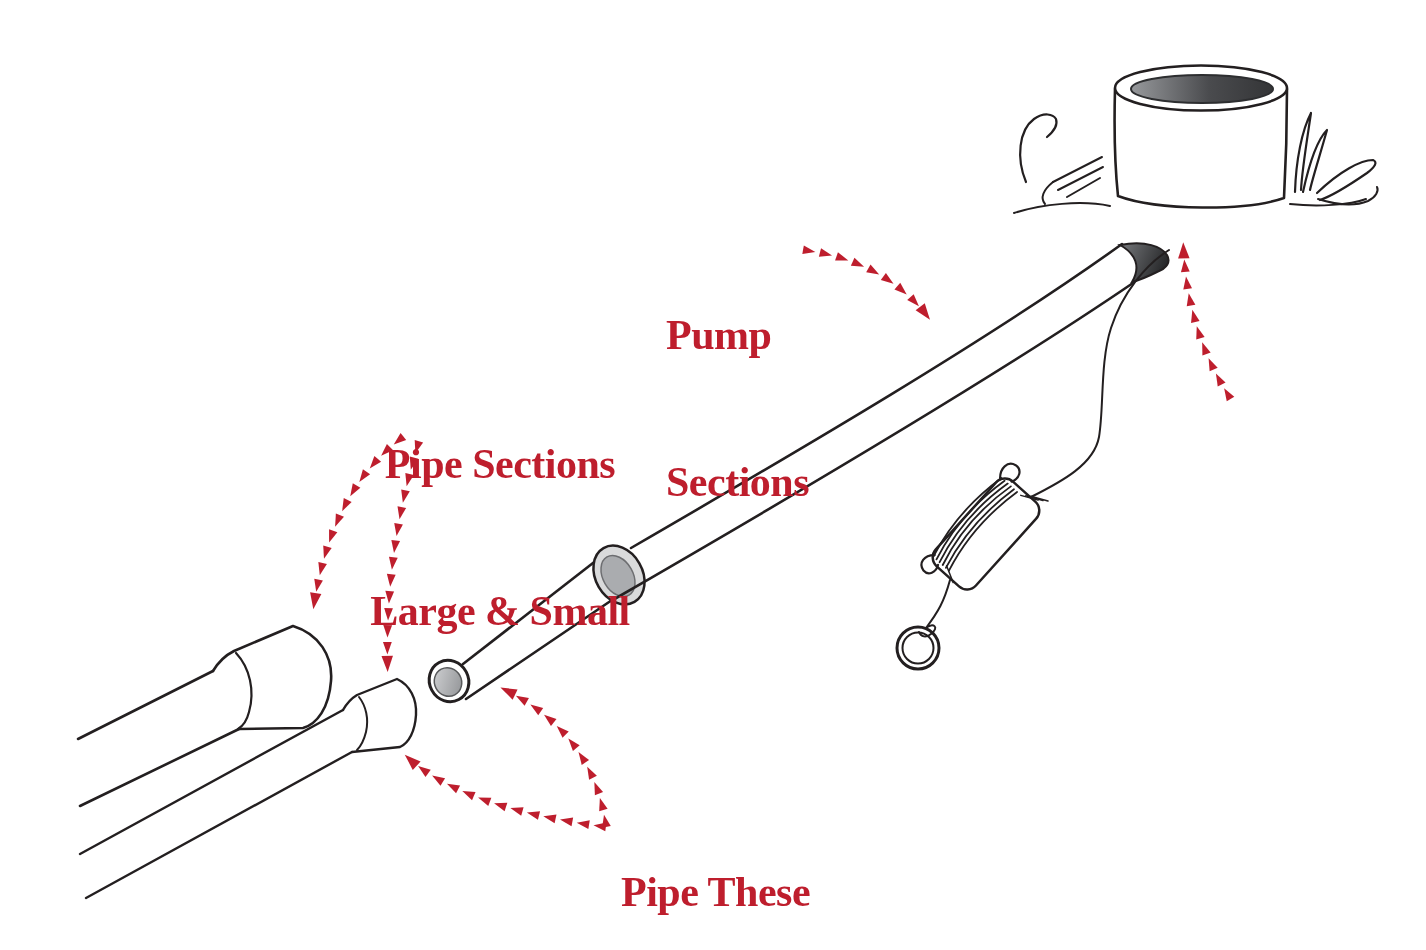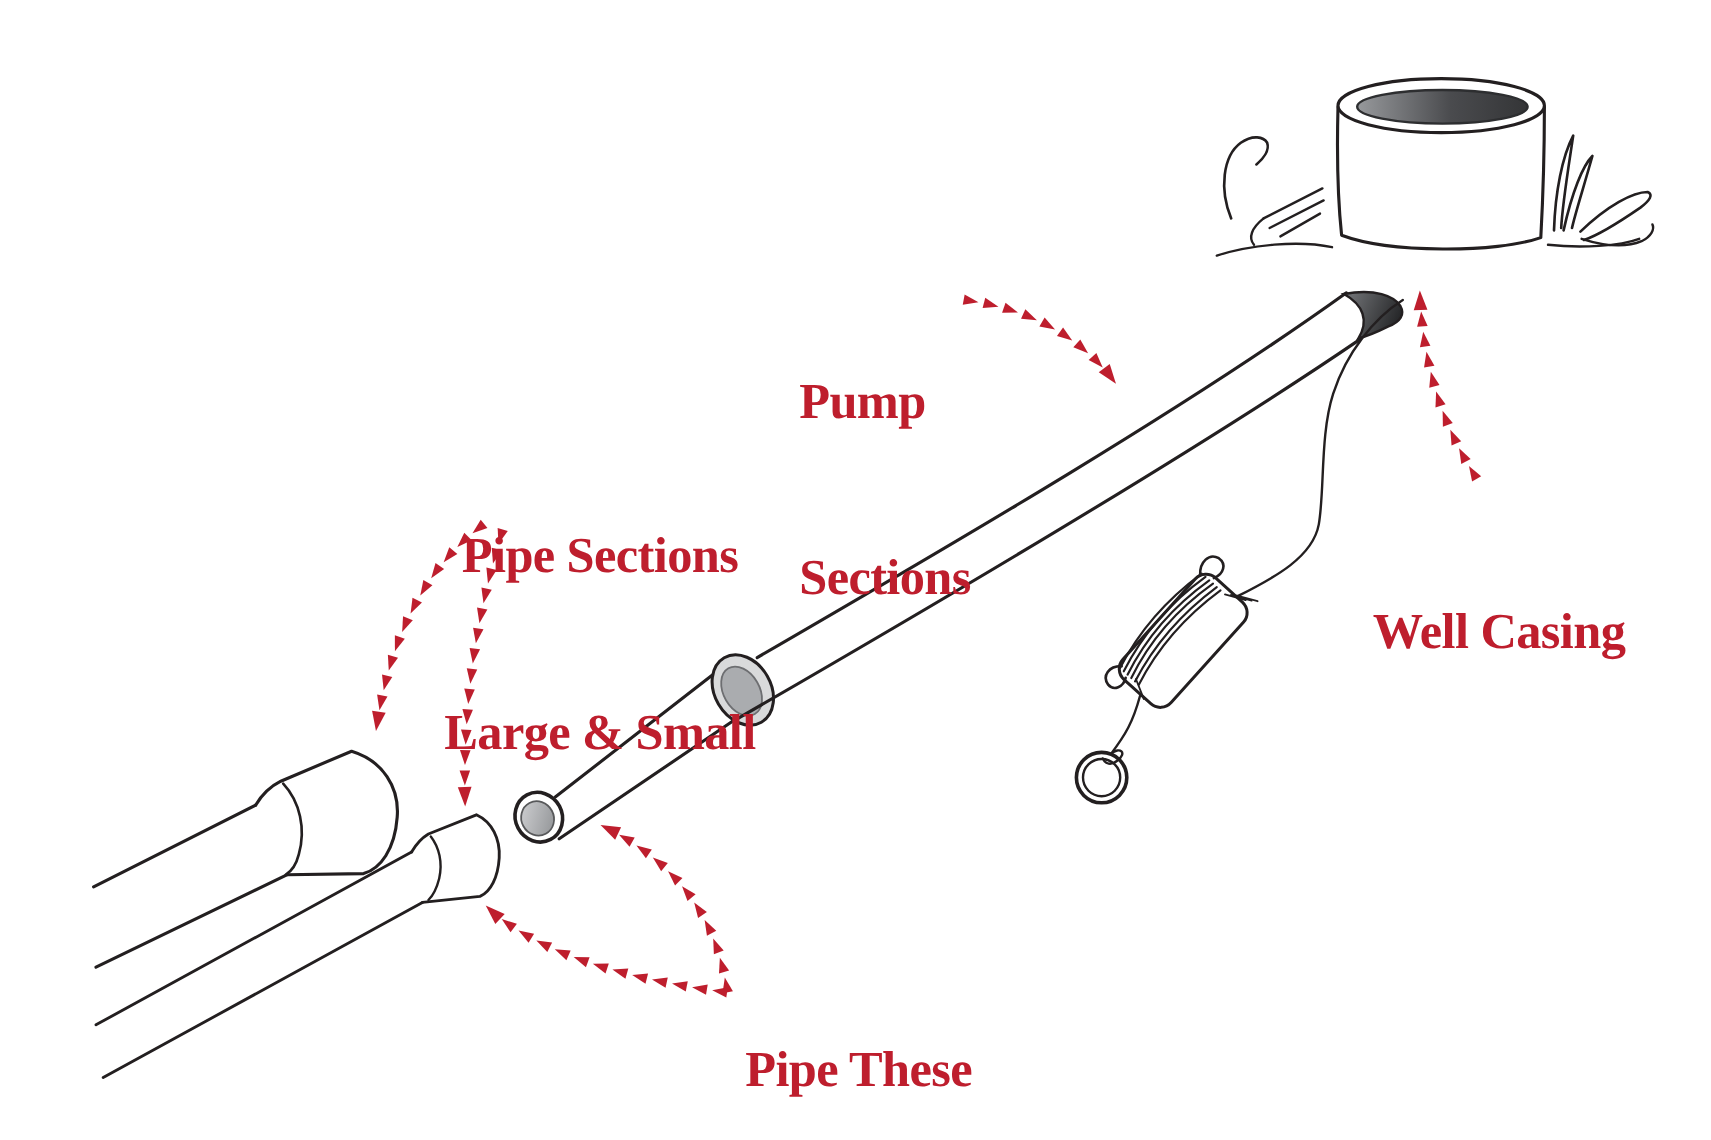--- a/index.html
+++ b/index.html
@@ -186,22 +186,19 @@
   <div class="label" style="left:666px;top:213px;">
     <span class="line">Pump</span>
     <span class="line">Sections</span>
   </div>
 
   <div class="label centered" style="left:348px;top:342px;width:304px;">
     <span class="line">Pipe Sections</span>
     <span class="line">Large &amp; Small</span>
   </div>
 
-  <div class="label" style="left:1144px;top:405px;">
-    <span class="line">Well Casing</span>
-  </div>
 
   <div class="label" style="left:621px;top:770px;">
     <span class="line">Pipe These</span>
     
   </div>
 
 </div>
 
 </body></html>

